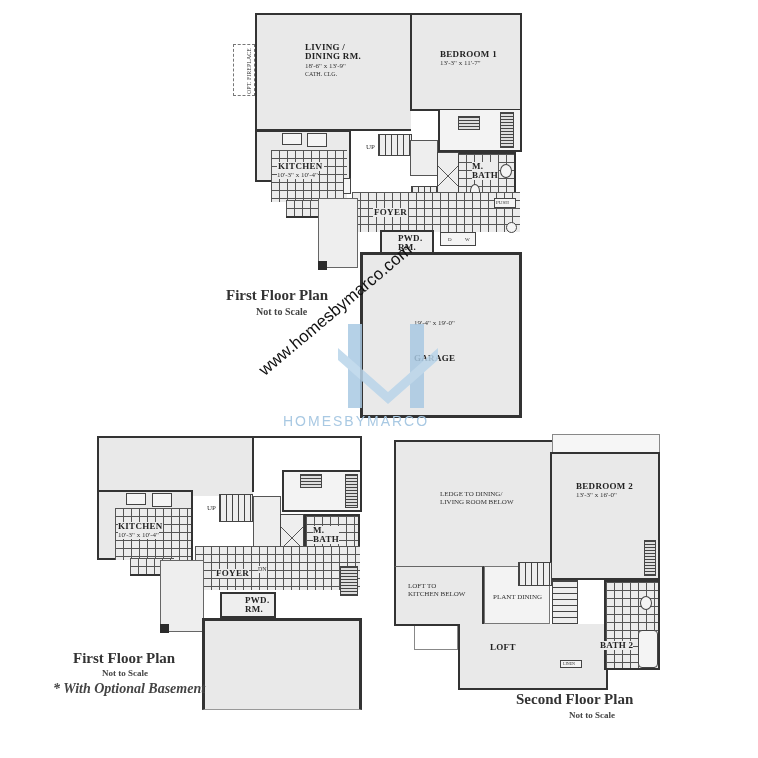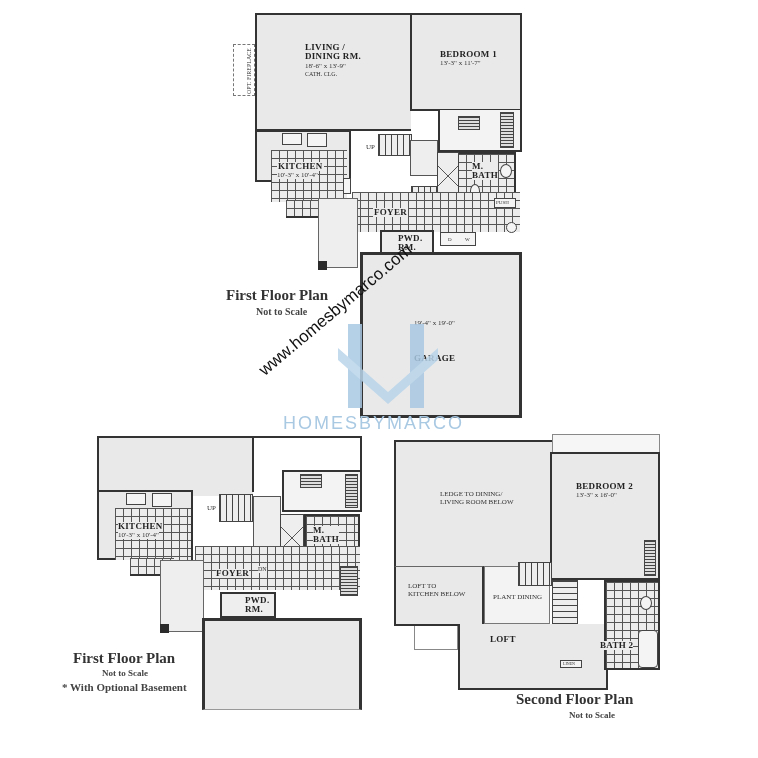--- a/index.html
+++ b/index.html
@@ -14,21 +14,21 @@
   .small { font-size:6px; line-height:7px; font-weight:normal; }
   .title { position:absolute; font-family:"Liberation Serif", serif; font-weight:bold; color:#333; white-space:nowrap; }
   .sub { position:absolute; font-family:"Liberation Serif", serif; font-weight:bold; color:#444; white-space:nowrap; }
   .wall { position:absolute; background:#2b2b2b; }
   .stairs { position:absolute; background-color:#eee;
     background-image: linear-gradient(90deg, #444 1px, transparent 1px); background-size:6px 100%; border:1px solid #444; box-sizing:border-box; }
   .closet { position:absolute; background-color:#ddd;
     background-image: linear-gradient(#444 1px, transparent 1px); background-size:100% 3px; border:1px solid #444; box-sizing:border-box; }
   .fixture { position:absolute; border:1px solid #444; background:#f4f4f4; box-sizing:border-box; }
   .wm-url { position:absolute; font-family:"Liberation Sans", sans-serif; color:#111; font-size:17px; transform-origin:left bottom; transform:rotate(-40deg); white-space:nowrap; }
-  .wm-brand { position:absolute; font-family:"Liberation Sans", sans-serif; color:#a9c9e3; font-size:18px; letter-spacing:2px; white-space:nowrap; }
+  .wm-brand { position:absolute; font-family:"Liberation Sans", sans-serif; color:#a9c9e3; font-size:14px; letter-spacing:2px; white-space:nowrap; }
   .shower { position:absolute; border:1px solid #444; box-sizing:border-box;
     background: linear-gradient(45deg, transparent 49%, #555 50%, transparent 51%), linear-gradient(-45deg, transparent 49%, #555 50%, transparent 51%), #eee; }
 </style>
 </head>
 <body>
 
 <div class="abs" style="left:0;top:0;width:658px;height:430px;">
 
   <div class="abs" style="left:233px;top:44px;width:22px;height:52px;border:1px dashed #777;box-sizing:border-box;"></div>
   <div class="rdim small" style="left:246px;top:94px;transform:rotate(-90deg);transform-origin:left top;">
@@ -147,21 +147,21 @@
   <div class="abs" style="left:220px;top:162px;width:56px;height:26px;background:#eee;border:2px solid #333;box-sizing:border-box;"></div>
   <div class="rlabel" style="left:245px;top:166px;">
     <div>PWD.</div>
     <div>RM.</div>
   </div>
 
   <div class="room" style="left:202px;top:188px;width:160px;height:92px;border-width:3px;border-bottom:1px solid #999;"></div>
 
   <div class="title" style="left:73px;top:220px;font-size:15px;">First Floor Plan</div>
   <div class="sub" style="left:102px;top:238px;font-size:9px;">Not to Scale</div>
-  <div class="sub" style="left:62px;top:251px;font-size:11px;">* With Optional Basement</div>
+  <div class="sub" style="left:53px;top:251px;font-size:14px;font-style:italic;">* With Optional Basement</div>
 </div>
 
 <div class="abs" style="left:0;top:430px;width:758px;height:328px;">
   <div class="abs" style="left:552px;top:4px;width:108px;height:20px;border:1px solid #888;background:#f6f6f6;box-sizing:border-box;"></div>
 
   <div class="room" style="left:394px;top:10px;width:158px;height:130px;border-right:none;"></div>
   <div class="rdim" style="left:440px;top:60px;">
     <div>LEDGE TO DINING/</div>
     <div>LIVING ROOM BELOW</div>
   </div>
@@ -179,21 +179,21 @@
   <div class="abs" style="left:414px;top:196px;width:44px;height:24px;border:1px solid #888;border-top:none;box-sizing:border-box;"></div>
 
   <div class="abs" style="left:484px;top:136px;width:66px;height:58px;background:#f3f3f3;border:1px solid #777;box-sizing:border-box;"></div>
   <div class="rdim" style="left:493px;top:163px;">PLANT DINING</div>
 
   <div class="stairs" style="left:518px;top:132px;width:34px;height:24px;"></div>
   <div class="abs" style="left:552px;top:150px;width:26px;height:44px;background-color:#eee;background-image:linear-gradient(#444 1px, transparent 1px);background-size:100% 6px;border:1px solid #444;box-sizing:border-box;"></div>
   <div class="rdim small" style="left:560px;top:196px;">DN</div>
 
   <div class="room" style="left:458px;top:194px;width:150px;height:66px;border-top:none;"></div>
-  <div class="rlabel" style="left:490px;top:205px;">LOFT</div>
+  <div class="rlabel" style="left:490px;top:213px;">LOFT</div>
   <div class="fixture" style="left:560px;top:230px;width:22px;height:8px;"></div>
   <div class="rdim small" style="left:563px;top:231px;font-size:4px;line-height:5px;">LINEN</div>
 
   <div class="abs tile" style="left:604px;top:150px;width:56px;height:90px;border:2px solid #333;box-sizing:border-box;"></div>
   <div class="fixture" style="left:638px;top:200px;width:20px;height:38px;border-radius:4px;"></div>
   <div class="fixture" style="left:640px;top:166px;width:12px;height:14px;border-radius:50%;"></div>
   <div class="rlabel" style="left:600px;top:211px;background:#ececec;">BATH 2</div>
 
   <div class="title" style="left:516px;top:261px;font-size:15px;">Second Floor Plan</div>
   <div class="sub" style="left:569px;top:280px;font-size:9px;">Not to Scale</div>

